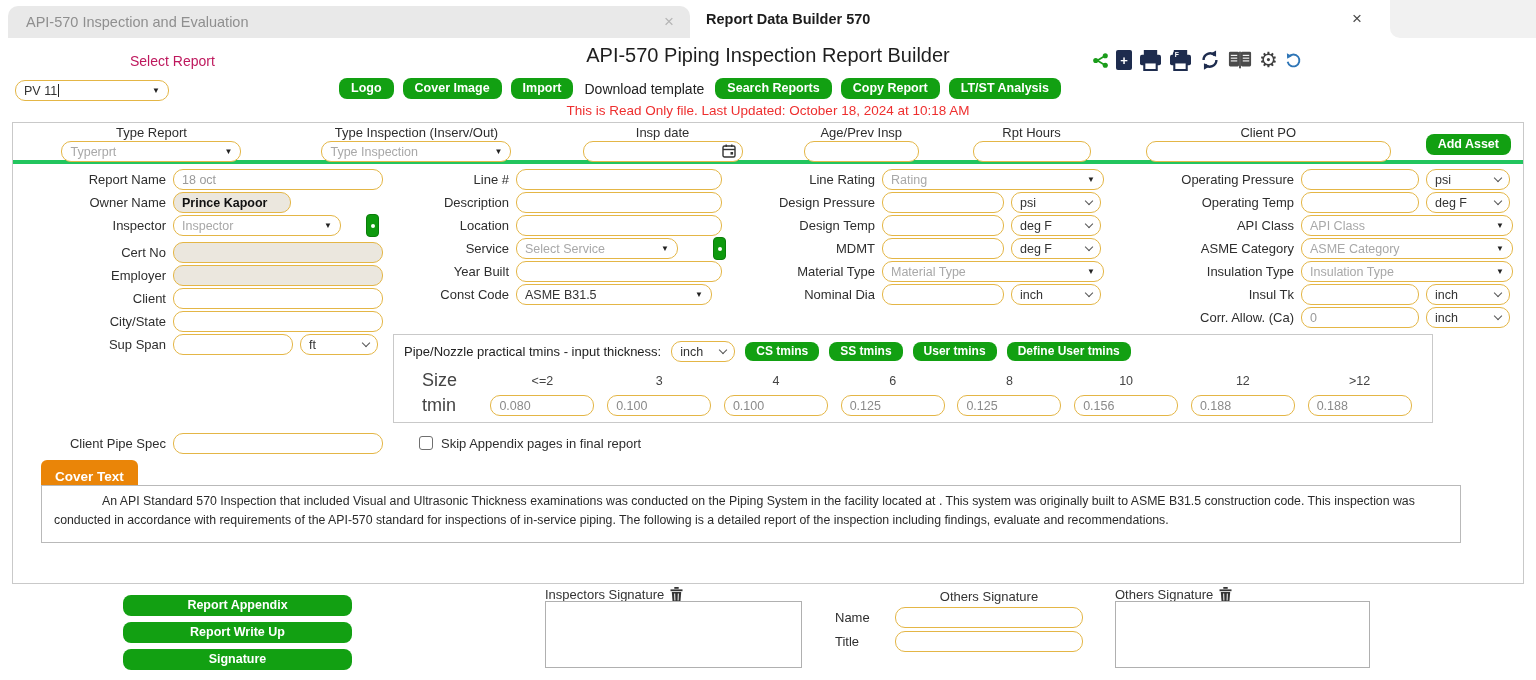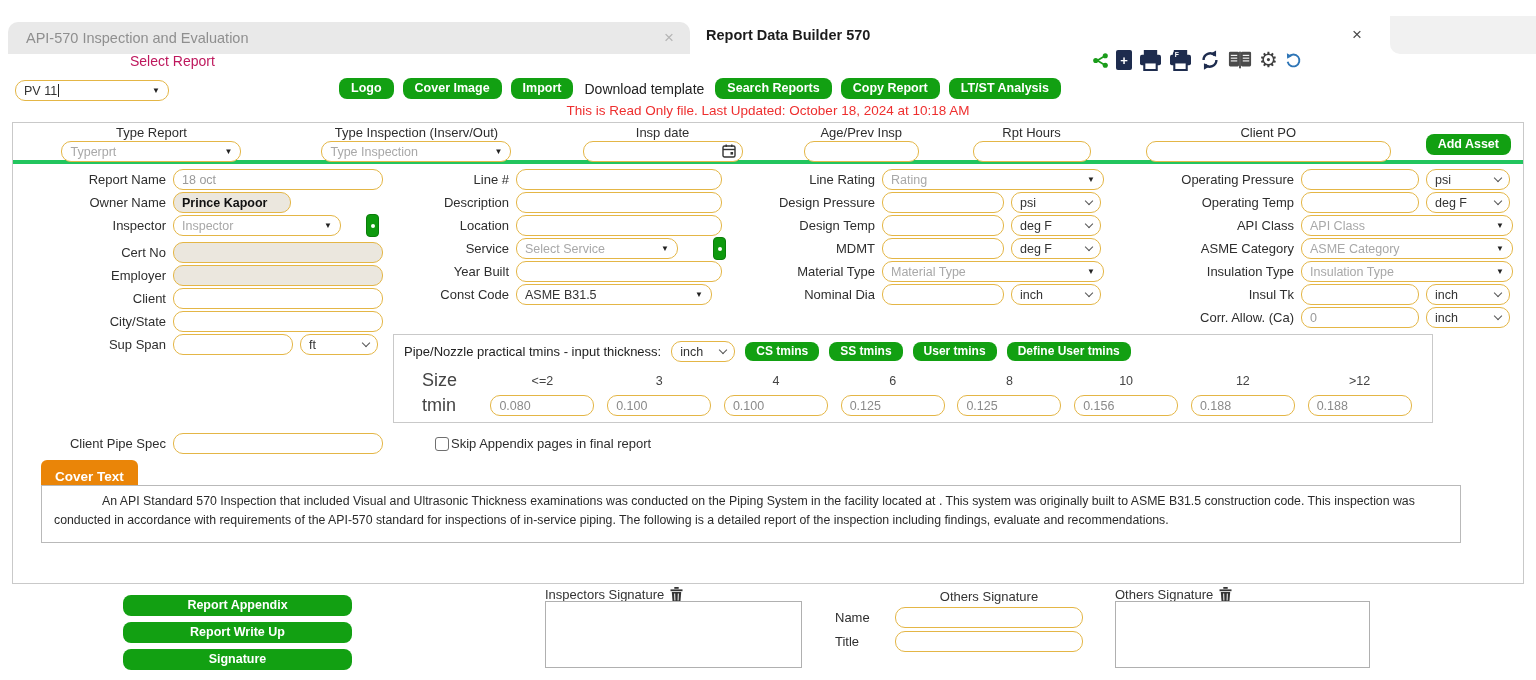--- a/index.html
+++ b/index.html
@@ -2,21 +2,21 @@
 <html><head>
 <meta charset="utf-8">
 <style>
   *{box-sizing:border-box}
   html,body{margin:0;padding:0}
   body{width:1536px;height:680px;background:#fff;font-family:"Liberation Sans",sans-serif;overflow:hidden}
   #page{position:relative;width:1536px;height:680px}
   .abs{position:absolute}
 
   
-  .tabbar{position:absolute;left:0;top:16px;width:1536px;height:38px;background:#fff}
+  .tabbar{position:absolute;left:0;top:0;width:1536px;height:38px;background:#fff}
   .tab-inactive{position:absolute;left:8px;top:6px;width:682px;height:32px;background:#e9e9e9;border-radius:10px 10px 0 0;display:flex;align-items:center;justify-content:space-between;padding:0 16px 0 18px}
   .tab-inactive .tlabel{font-size:14.5px;color:#8f8f8f}
   .tab-inactive .tclose{color:#b5b5b5;font-size:17px;cursor:pointer}
   .tab-active{position:absolute;left:690px;top:0;width:700px;height:38px;background:#fff;border-radius:10px 10px 0 0;display:flex;align-items:center;padding-left:16px}
   .tab-active .tlabel{font-size:14.5px;font-weight:bold;color:#1c1c1c}
   .tab-active .tclose{position:absolute;right:28px;top:9px;color:#4a4a4a;font-size:17px;cursor:pointer}
   .tab-filler{position:absolute;left:1390px;top:0;width:146px;height:38px;background:#f1f1f1;border-radius:0 0 0 10px}
 
   
   .hlabel{font-size:14px;color:#be185d}
@@ -91,20 +91,21 @@
       <span class="tclose">×</span>
     </div>
   </div>
 
   <div class="abs hlabel" style="left:130px;top:53px">Select Report</div>
   <div class="abs sel" style="left:15px;top:80px;width:154px">
     <span><span>PV 11</span><span class="cursorbar"></span></span>
     <span class="caret">▼</span>
   </div>
 
+  <div class="page-title">API-570 Piping Inspection Report Builder</div>
 
   <div class="btnrow">
     <button class="gbtn">Logo</button>
     <button class="gbtn">Cover Image</button>
     <button class="gbtn">Import</button>
     <span class="dl-link">Download template</span>
     <button class="gbtn">Search Reports</button>
     <button class="gbtn">Copy Report</button>
     <button class="gbtn">LT/ST Analysis</button>
   </div>
@@ -438,21 +439,21 @@
         <span class="tcell"><input class="inp" value="0.156" style=""></span>
         <span class="tcell"><input class="inp" value="0.188" style=""></span>
         <span class="tcell"><input class="inp" value="0.188" style=""></span>
       </div>
     </div>
 
     <div class="frow abs" style="left:3px;top:310px">
       <span class="lbl" style="width:150px">Client Pipe Spec</span>
       <input class="inp" style="width: 210px;" value="">
     </div>
-    <div class="abs" style="left:422px;top:313px;display:flex;align-items:flex-end;gap:2px">
+    <div class="abs" style="left:406px;top:313px;display:flex;align-items:flex-start;gap:8px">
       <span class="checkbox"></span>
       <span style="font-size:13px;color:#2e2e2e">Skip Appendix pages in final report</span>
     </div>
 
     <div class="covertab">Cover Text</div>
     <div class="coverbox">
       <p>An API Standard 570 Inspection that included Visual and Ultrasonic Thickness examinations was conducted on the  Piping System in the  facility located at  .  This system was originally built to ASME B31.5 construction code. This inspection was conducted in accordance with requirements of the API-570 standard for inspections of  in-service piping.   The following is a detailed report of the inspection including findings, evaluate and recommendations.</p>
     </div>
   </div>
 

